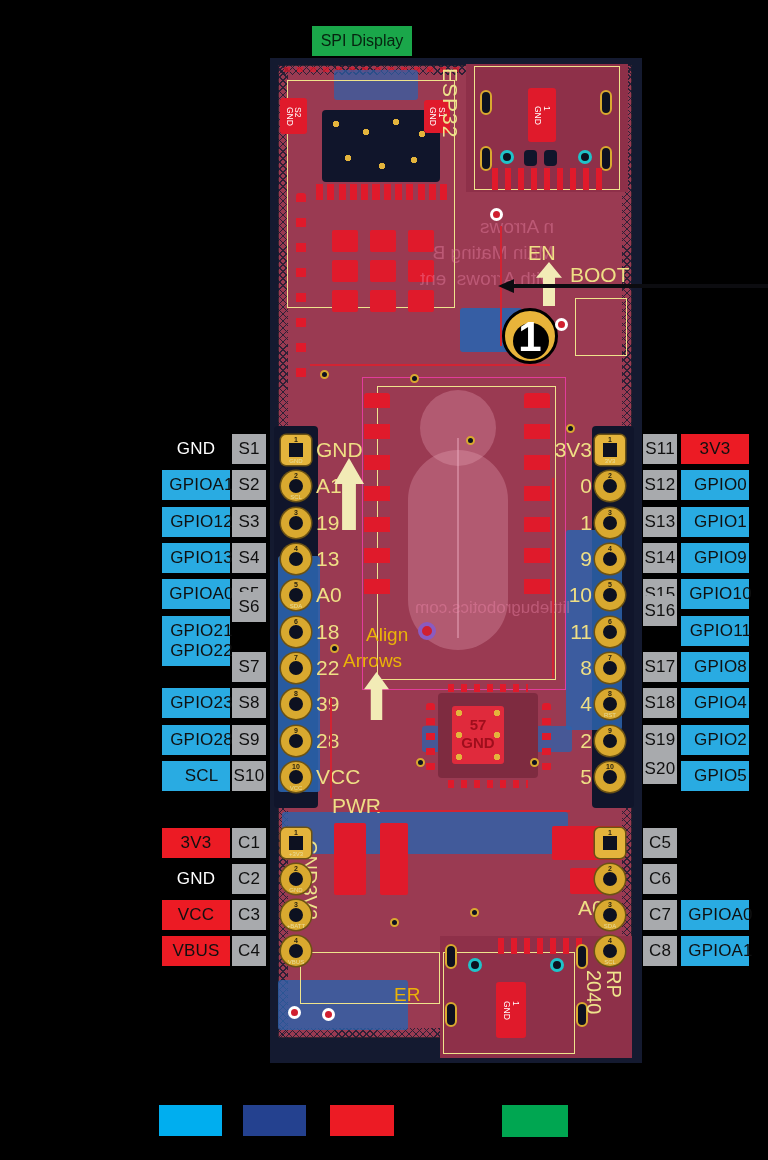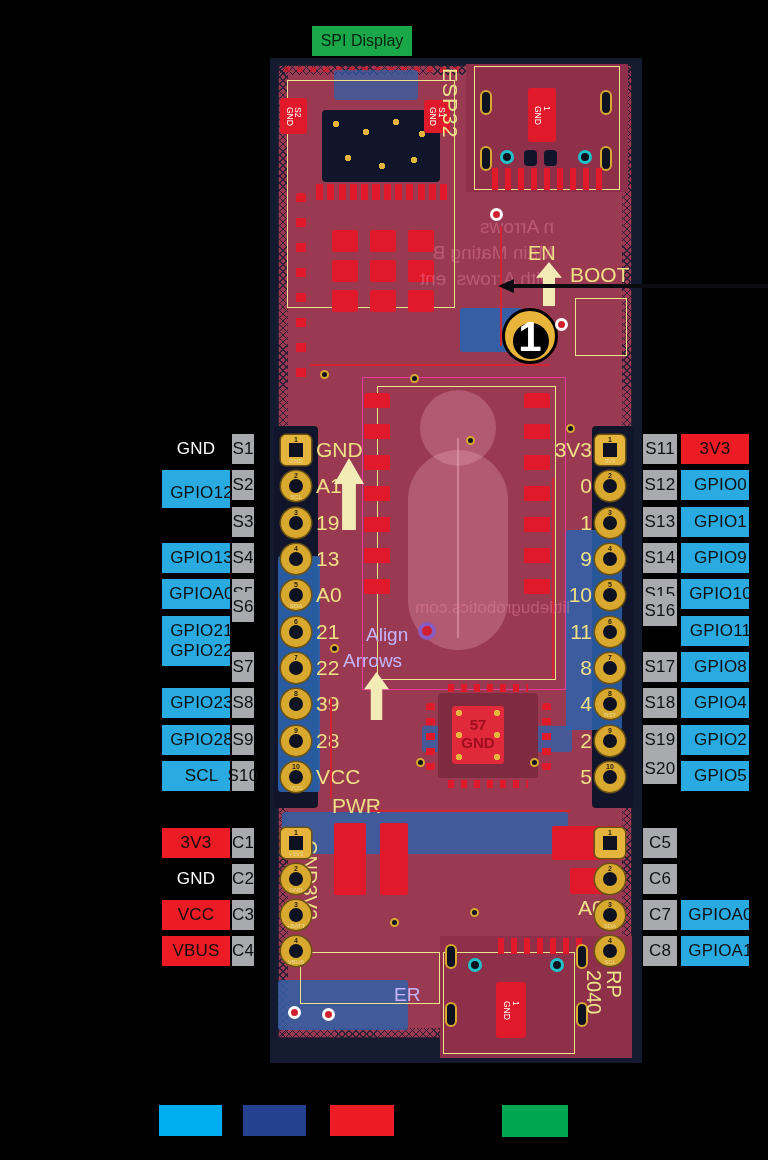--- a/index.html
+++ b/index.html
@@ -4,36 +4,36 @@
 <style>
   html,body{margin:0;padding:0;background:#000;}
   #stage{position:relative;width:768px;height:1160px;background:#000;overflow:hidden;
          font-family:"Liberation Sans",sans-serif;}
   #stage *{box-sizing:border-box;}
 
   
   .cell{position:absolute;height:30px;display:flex;align-items:center;justify-content:center;
         font-size:17px;font-weight:500;color:#101010;letter-spacing:.2px;}
   .nameL{left:162px;width:68px;}
-  .idL{left:232px;width:22px;background:#A8AAAD;}
+  .idL{left:232px;width:34px;background:#A8AAAD;}
   .idR{left:643px;width:34px;background:#A8AAAD;}
   .nameR{left:681px;width:68px;}
   .gpio{background:#29ABE2;padding-left:11px;}
   .pwr{background:#EC1B24;}
   .gnd{background:transparent;color:#FFFFFF;}
 
   
   .board{position:absolute;left:270px;top:58px;width:372px;height:1005px;background:#141A30;}
   .copper{position:absolute;left:8px;top:7px;width:354px;height:973px;background:#9A3A52;
           border:1px solid #3a2430;}
   .hatch{position:absolute;opacity:.8;background:
      repeating-linear-gradient(45deg,#141A30 0 1px,transparent 1px 5px),
      repeating-linear-gradient(-45deg,#141A30 0 1px,transparent 1px 5px);}
   .silk{position:absolute;color:#EFDF85;font-size:21px;white-space:pre;}
-  .silkS{position:absolute;color:#c4b5fd;font-size:19px;white-space:pre;}
+  .silkS{position:absolute;color:#eab308;font-size:19px;white-space:pre;}
   .vtext{position:absolute;writing-mode:vertical-rl;color:#EFE48C;white-space:pre-line;line-height:1.0;}
   .ypad{position:absolute;background:#E01A2B;border-radius:3px;}
   .vpadtxt{position:absolute;writing-mode:vertical-rl;color:#fff;font-size:8.5px;line-height:1.05;
            white-space:pre-line;left:0;top:0;width:100%;height:100%;display:flex;align-items:center;justify-content:center;}
   .youtline{position:absolute;border:1.5px solid #EFE48C;}
   .poutline{position:absolute;border:1.5px solid #E23C9C;}
   .bluep{position:absolute;background:#2B63AD;opacity:.9;border-radius:3px;}
   .navp{position:absolute;background:#10152B;border-radius:4px;}
   .tline{position:absolute;background:#D22433;}
   .via{position:absolute;width:9px;height:9px;border-radius:50%;background:#0D1120;border:2px solid #D9A92F;}
@@ -155,21 +155,21 @@
     <div class="beetle" style="left:150px;top:332px;width:76px;height:76px;border-radius:50%;"></div>
     <div class="beetle" style="left:138px;top:392px;width:100px;height:200px;border-radius:50px;"></div>
     <div class="beetle" style="left:187px;top:380px;width:2px;height:200px;background:rgba(240,175,195,.45);"></div>
     <div class="mirror" style="left:70px;top:540px;width:230px;font-size:17px;">littlebugrobotics.com</div>
 
     <div class="silk" style="left:46px;top:380px;">GND</div>
     <div class="silk" style="left:46px;top:416px;">A1</div>
     <div class="silk" style="left:46px;top:453px;">19</div>
     <div class="silk" style="left:46px;top:489px;">13</div>
     <div class="silk" style="left:46px;top:525px;">A0</div>
-    <div class="silk" style="left:46px;top:562px;">21</div>
+    <div class="silk" style="left:46px;top:562px;">18</div>
     <div class="silk" style="left:46px;top:598px;">22</div>
     <div class="silk" style="left:46px;top:634px;">39</div>
     <div class="silk" style="left:46px;top:671px;">28</div>
     <div class="silk" style="left:46px;top:707px;">VCC</div>
     <div class="uparr" style="left:64px;top:400px;width:30px;height:72px;"></div>
 
     <div class="silk" style="left:276px;top:380px;width:46px;text-align:right;">3V3</div>
     <div class="silk" style="left:276px;top:416px;width:46px;text-align:right;">0</div>
     <div class="silk" style="left:276px;top:453px;width:46px;text-align:right;">1</div>
     <div class="silk" style="left:276px;top:489px;width:46px;text-align:right;">9</div>
@@ -360,21 +360,21 @@
 
   <div style="position:absolute;left:498px;top:279px;width:270px;height:14px;">
     <div style="position:absolute;left:0;top:0;width:0;height:0;border-top:7px solid transparent;border-bottom:7px solid transparent;border-right:16px solid #0C0C10;"></div>
     <div style="position:absolute;left:14px;top:5px;width:256px;height:4px;background:#0C0C10;"></div>
   </div>
 
   <div class="cell nameL gnd" style="top:434px">GND</div>
   <div class="cell idL" style="top:434px">S1</div>
   <div class="cell nameL gpio" style="top:470px">GPIOA1</div>
   <div class="cell idL" style="top:470px">S2</div>
-  <div class="cell nameL gpio" style="top:478px">GPIO12</div>
+  <div class="cell nameL gpio" style="top:507px">GPIO12</div>
   <div class="cell idL" style="top:507px">S3</div>
   <div class="cell nameL gpio" style="top:543px">GPIO13</div>
   <div class="cell idL" style="top:543px">S4</div>
   <div class="cell nameL gpio" style="top:579px">GPIOA0</div>
   <div class="cell idL" style="top:579px">S5</div>
   <div class="cell nameL gpio" style="top:616px">GPIO21</div>
   <div class="cell idL" style="top:592px">S6</div>
   <div class="cell nameL gpio" style="top:636px">GPIO22</div>
   <div class="cell idL" style="top:652px">S7</div>
   <div class="cell nameL gpio" style="top:688px">GPIO23</div>

